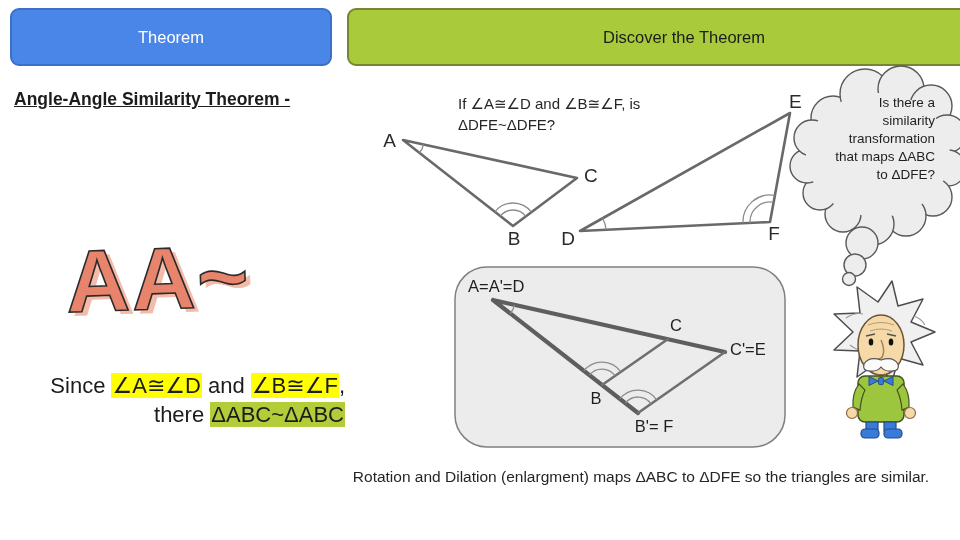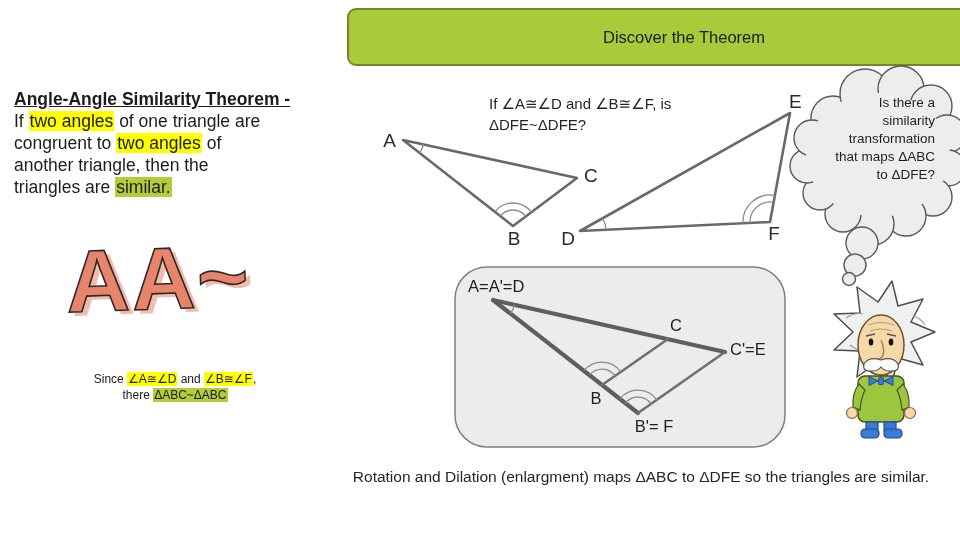--- a/index.html
+++ b/index.html
@@ -16,36 +16,39 @@
   .canvas{position:absolute;left:0;top:0;width:960px;height:540px;pointer-events:none;z-index:2;}
   
   .txt{position:absolute;z-index:3;}
   .definition{left:14px;top:88px;width:322px;font-size:17.5px;line-height:1.26;}
   .definition strong{display:block;font-size:17.5px;text-decoration:underline;}
   .hl-y{background:#ffff00;padding:0 1px;}
   .hl-g{background:#b2cc3a;padding:0 1px;}
   .aa{left:66px;top:228px;font-size:88px;font-weight:bold;letter-spacing:2px;
       color:#e8846b;-webkit-text-stroke:1.6px #2b2b2b;
       text-shadow:5px 4px 0 rgba(235,150,125,.65);transform:rotate(-2deg);}
-  .conclusion{left:5px;top:372px;width:340px;text-align:center;font-size:12px;line-height:1.3;}
-  .question{left:458px;top:93px;font-size:15px;line-height:1.4;color:#262626;margin-left:31px;}
+  .conclusion{left:5px;top:372px;width:340px;text-align:right;font-size:22px;line-height:1.3;}
+  .question{left:458px;top:93px;font-size:15px;line-height:1.4;color:#262626;}
   .bubble-text{left:823px;top:94px;width:112px;text-align:right;font-size:13.5px;
                line-height:1.33;color:#1f1f1f;}
   .caption{left:342px;top:467px;width:598px;text-align:center;font-size:15.5px;
            line-height:1.35;color:#262626;}
   
   text{font-family:"Liberation Sans",sans-serif;}
   .vlabel{font-size:19px;fill:#2b2b2b;}
   .blabel{font-size:16.5px;fill:#1f1f1f;}
 </style>
 </head>
 <body>
 
 <div class="slide">
 
+  <div class="tab tab-blue">
+    <span>Theorem</span>
+  </div>
   <div class="tab tab-green">
     <span>Discover the Theorem</span>
   </div>
 
   <svg class="canvas" viewBox="0 0 960 540">
 
     <g>
       <rect x="455" y="267" width="330" height="180" rx="32" fill="#ececec" stroke="#808080" stroke-width="1.5"></rect>
       <path d="M493 300 L725 352 M493 300 L638 413" fill="none" stroke="#5e5e5e" stroke-width="4.2" stroke-linecap="round"></path>
       <path d="M602 385 L668 339 M638 413 L725 352" fill="none" stroke="#6f6f6f" stroke-width="2.6" stroke-linecap="round"></path>
@@ -122,24 +125,20 @@
         <rect x="866" y="422" width="12" height="9"></rect>
         <rect x="884" y="422" width="12" height="9"></rect>
         <rect x="861" y="429" width="18" height="9" rx="4"></rect>
         <rect x="884" y="429" width="18" height="9" rx="4"></rect>
       </g>
     </g>
   </svg>
 
   <div class="txt definition">
     <strong>Angle-Angle Similarity Theorem -</strong>
-    <span><span>If </span><span class="hl-y">two angles</span><span> of one triangle are</span><br>
-    <span>congruent to </span><span class="hl-y">two angles</span><span> of</span><br>
-    <span>another triangle, then the</span><br>
-    <span>triangles are </span><span class="hl-g">similar.</span></span>
   </div>
 
   <div class="txt aa">AA~</div>
 
   <div class="txt conclusion">
     <div><span>Since </span><span class="hl-y">∠A≅∠D</span><span> and </span><span class="hl-y">∠B≅∠F</span><span>,</span></div>
     <div><span>there </span><span class="hl-g">ΔABC~ΔABC</span></div>
   </div>
 
   <div class="txt question">

